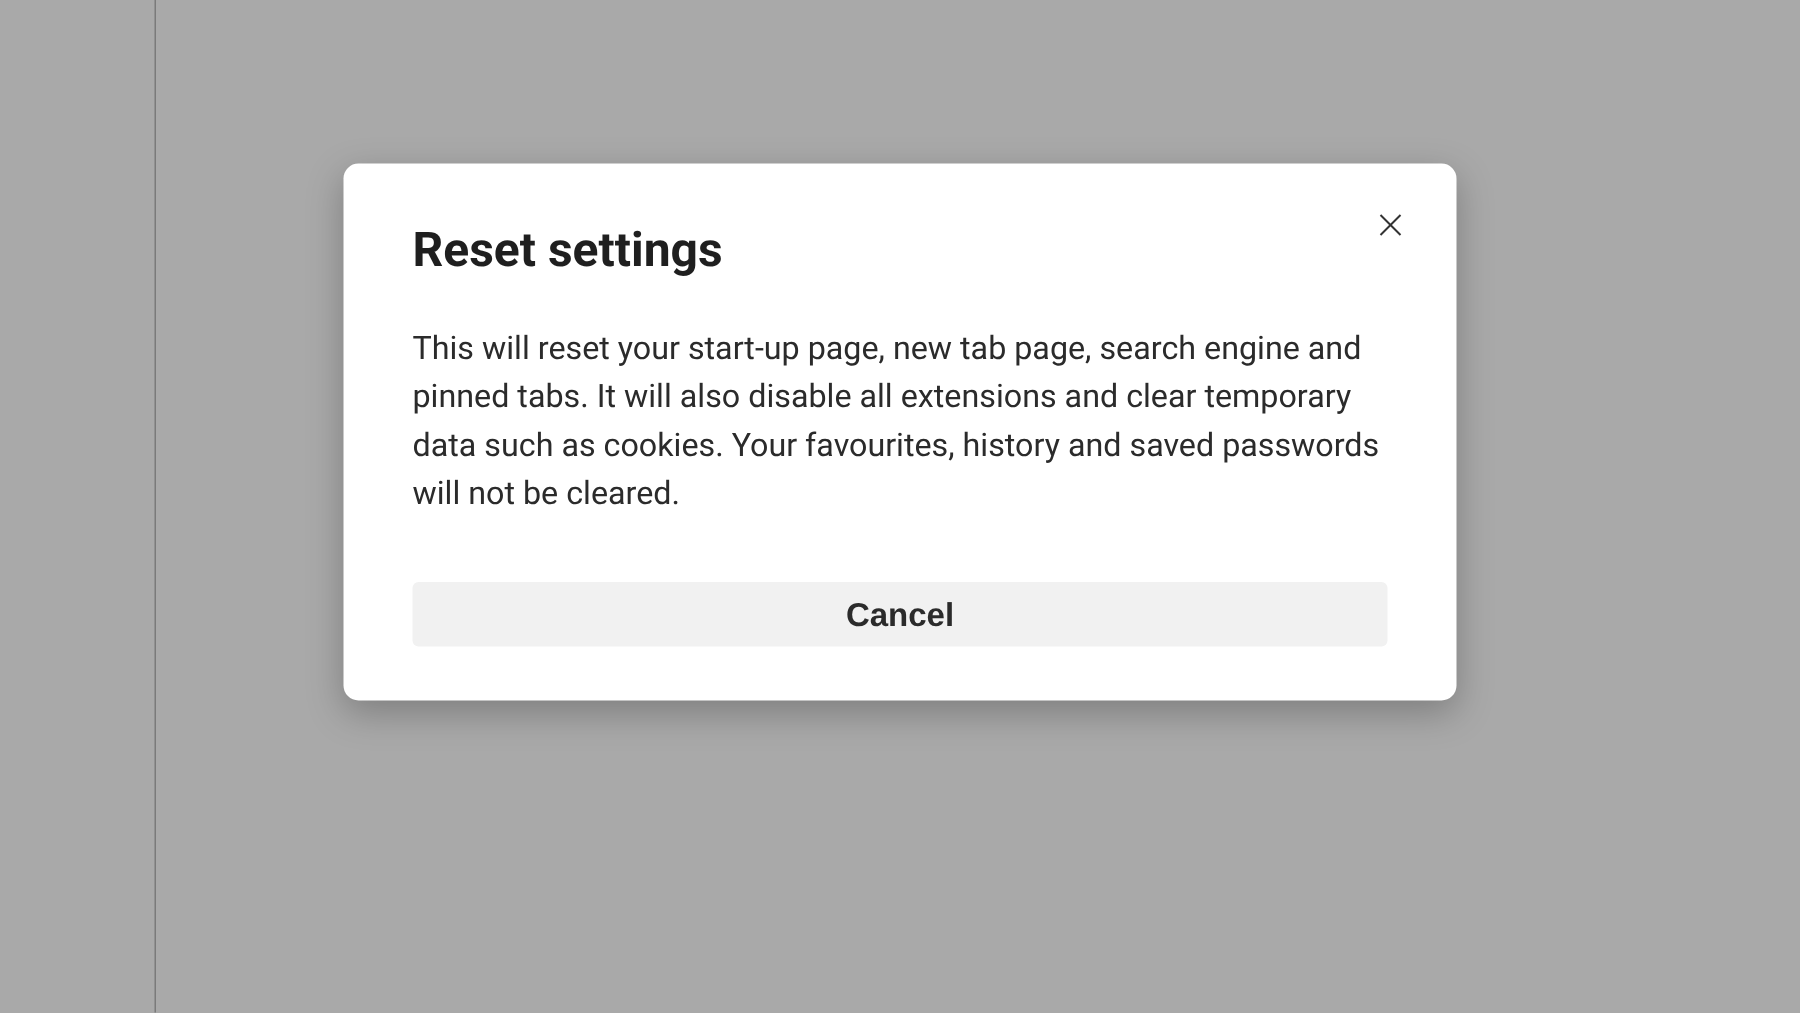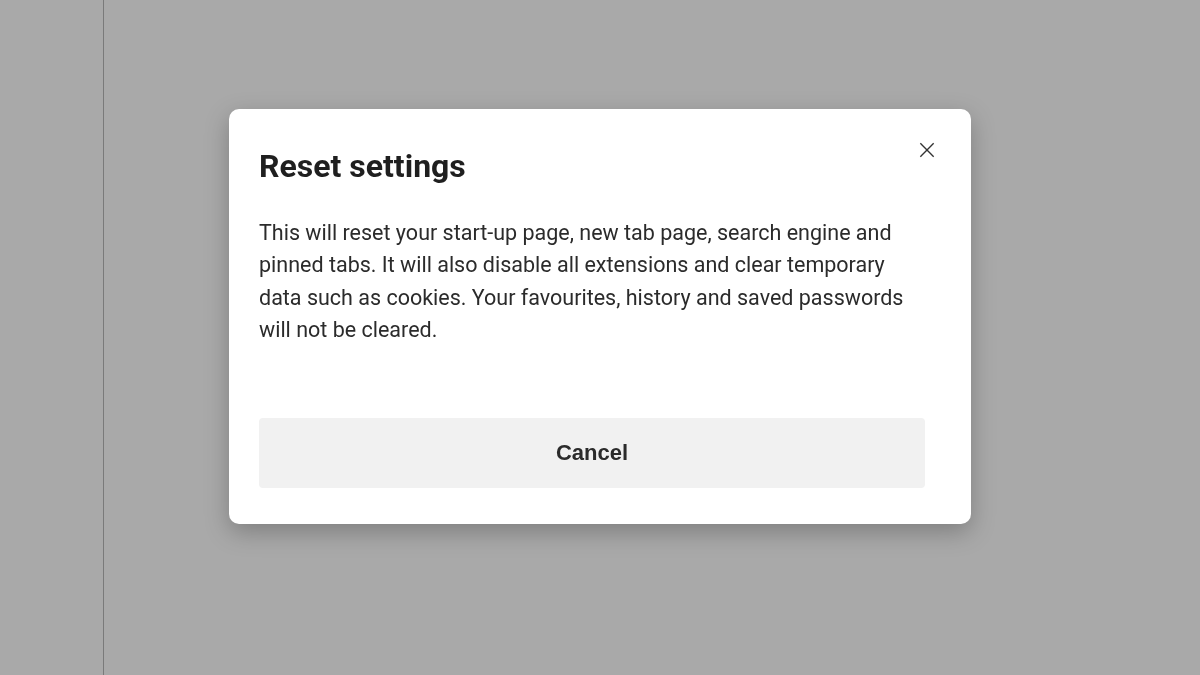--- a/index.html
+++ b/index.html
@@ -20,21 +20,21 @@
       background: #7a7a7a;
     }
     .dialog {
       position: absolute;
       left: 229px;
       top: 109px;
       width: 742px;
       background: #ffffff;
       border-radius: 10px;
       box-shadow: 0 8px 24px rgba(0,0,0,0.25);
-      padding: 38px 46px 36px 30px;
+      padding: 38px 46px 36px 46px;
     }
     .close-btn {
       position: absolute;
       top: 26px;
       right: 28px;
       width: 32px;
       height: 32px;
       display: flex;
       align-items: center;
       justify-content: center;
@@ -46,29 +46,29 @@
     .dialog-title {
       font-size: 32px;
       font-weight: 700;
       color: #1f1f1f;
       margin-bottom: 32px;
     }
     .dialog-body {
       font-size: 21.5px;
       line-height: 1.5;
       color: #2b2b2b;
-      margin-bottom: 72px;
+      margin-bottom: 42px;
     }
     .button-row {
       display: flex;
       gap: 20px;
     }
     .btn {
       flex: 1;
-      height: 70px;
+      height: 43px;
       border: none;
       border-radius: 4px;
       font-size: 22px;
       font-weight: 600;
       cursor: pointer;
       display: flex;
       align-items: center;
       justify-content: center;
     }
     .btn-cancel {

